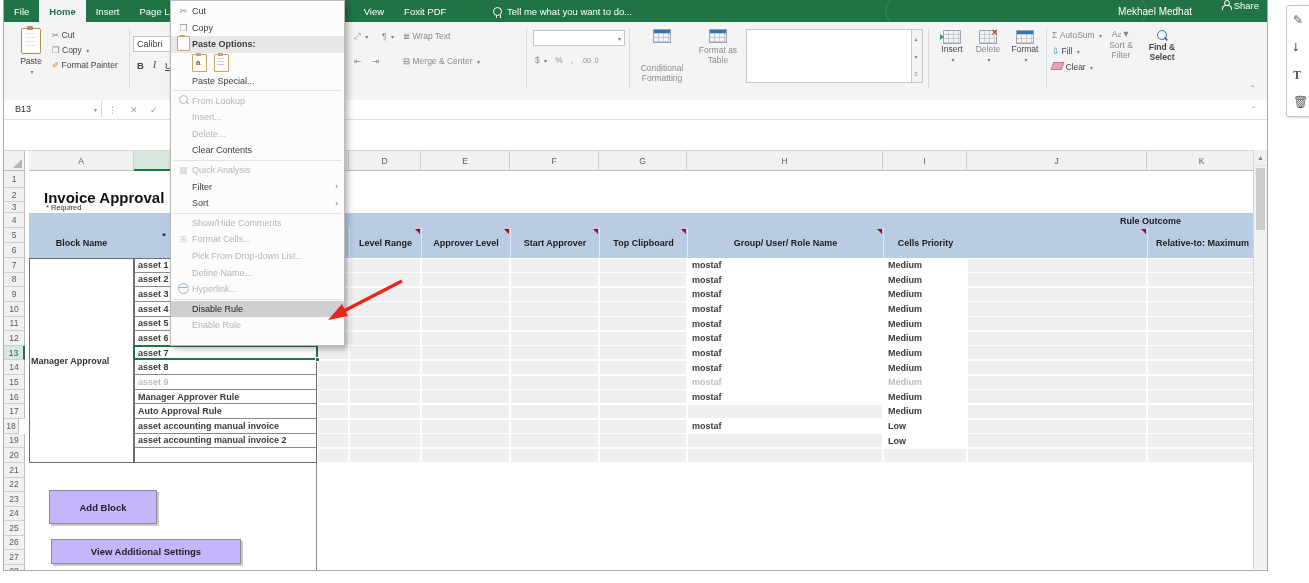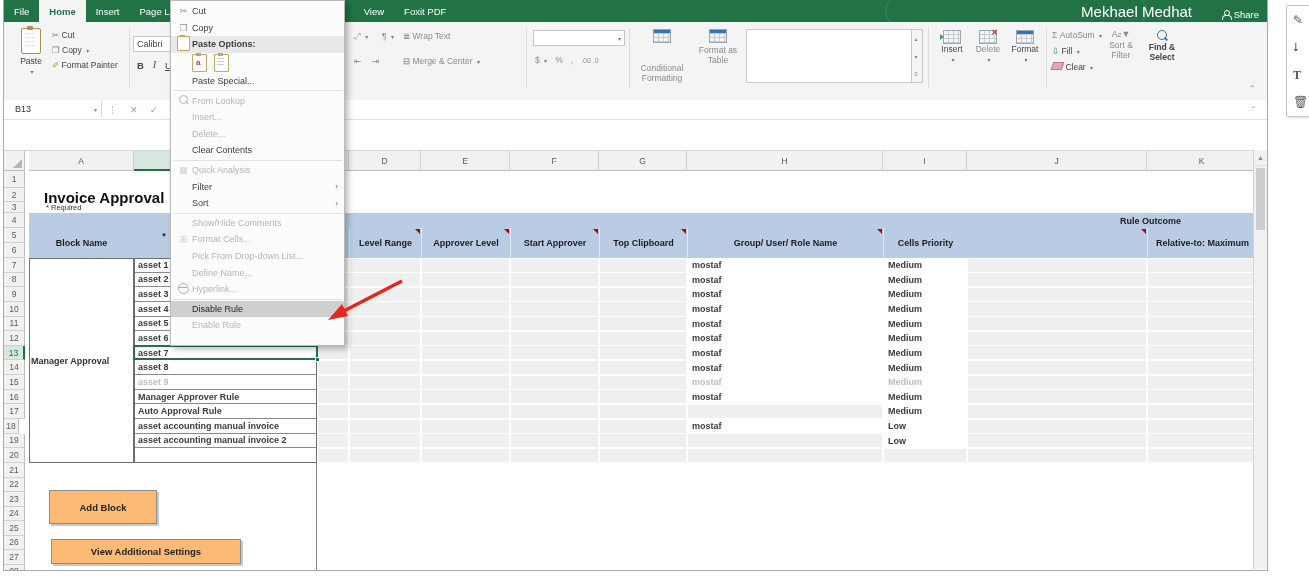--- a/index.html
+++ b/index.html
@@ -10,22 +10,22 @@
   #win{position:absolute;left:3px;top:0;width:1265px;height:571px;border-left:1px solid #a9a9a9;
        border-right:1px solid #a9a9a9;border-bottom:1px solid #a9a9a9;box-sizing:border-box;background:#fff;}
   
   #tabbar{position:absolute;left:0;top:0;width:100%;height:22px;background:#217346;display:flex;align-items:stretch;overflow:hidden;}
   #tabbar .deco{position:absolute;right:120px;top:-30px;width:260px;height:80px;border:1px solid rgba(255,255,255,.12);border-radius:50%;}
   .tab{color:#fff;font-size:9.5px;padding:0 10px;display:flex;align-items:center;white-space:nowrap;}
   .tab.active{background:#f4f4f4;color:#217346;font-weight:bold;}
   .tellme{color:#fff;font-size:9.5px;display:flex;align-items:center;gap:5px;padding-left:14px;}
   .bulb{width:7px;height:7px;border:1px solid #fff;border-radius:50%;position:relative;}
   .bulb:after{content:"";position:absolute;left:2px;top:7px;width:3px;height:3px;border-left:1px solid #fff;border-right:1px solid #fff;}
-  #user{position:absolute;right:75px;top:0;height:22px;display:flex;align-items:center;color:#fff;font-size:15px;}
-  #share{position:absolute;right:8px;top:0;height:28px;display:flex;align-items:center;gap:4px;color:#fff;font-size:9.5px;}
+  #user{position:absolute;right:75px;top:0;height:22px;display:flex;align-items:center;color:#fff;font-size:10px;}
+  #share{position:absolute;right:8px;top:0;height:28px;display:flex;align-items:flex-start;gap:4px;color:#fff;font-size:9.5px;}
   .person{width:8px;height:8px;position:relative;}
   .person:before{content:"";position:absolute;left:2px;top:0;width:4px;height:4px;border:1px solid #fff;border-radius:50%;}
   .person:after{content:"";position:absolute;left:0;top:5px;width:8px;height:4px;border:1px solid #fff;border-bottom:none;border-radius:4px 4px 0 0;}
   
   #ribbon{position:absolute;left:0;top:22px;width:100%;height:78px;background:#f4f4f4;border-bottom:1px solid #d4d4d4;font-size:8.5px;color:#444;}
   .gsep{position:absolute;top:6px;bottom:12px;width:1px;background:#dcdcdc;}
   .glabel{position:absolute;top:84px;transform:translateY(-50%);color:#6a6a6a;font-size:8px;}
   .launch{position:absolute;font-size:7px;color:#8a8a8a;}
   .rtext{white-space:nowrap;color:#444;}
   .dim{color:#8a8a8a;}
@@ -82,21 +82,21 @@
   .pic.p:after{content:"";position:absolute;left:2px;top:3px;width:7px;height:8px;background:repeating-linear-gradient(#b9d0ea 0 1px,#fff 1px 3px);}
   .mi-clip{width:11px;height:13px;border:1px solid #caa563;background:#fff;position:relative;display:inline-block;border-radius:1px;}
   .mi-clip:before{content:"";position:absolute;left:2px;top:-2px;width:5px;height:2px;background:#caa563;}
   .globe{display:inline-block;width:9px;height:9px;border:1px solid #9ab0c4;border-radius:50%;position:relative;}
   .globe:after{content:"";position:absolute;left:0;top:3.5px;width:8px;height:1px;background:#9ab0c4;}
   .mag2{display:inline-block;width:7px;height:7px;border:1.3px solid #b5b5b5;border-radius:50%;position:relative;}
   .mag2:after{content:"";position:absolute;left:5px;top:6px;width:4px;height:1.3px;background:#b5b5b5;transform:rotate(45deg);}
   
   .darkbox{position:absolute;border:1px solid #6e6e6e;box-sizing:border-box;}
   
-  .sheetbtn{position:absolute;background:#fdba74;border:1px solid #8c8c8c;box-shadow:2px 2px 0 #c9c9c9;
+  .sheetbtn{position:absolute;background:#c4b5fd;border:1px solid #8c8c8c;box-shadow:2px 2px 0 #c9c9c9;
             display:flex;align-items:center;justify-content:center;font-size:9.5px;font-weight:bold;color:#222;box-sizing:border-box;}
   
   #vscroll{position:absolute;right:0;top:150px;width:14px;height:419px;background:#f1f1f1;border-left:1px solid #d4d4d4;box-sizing:border-box;}
   #vscroll .up{position:absolute;left:0;top:0;width:100%;height:15px;display:flex;align-items:center;justify-content:center;font-size:7px;color:#8a8a8a;border-bottom:1px solid #e0e0e0;}
   #vscroll .thumb{position:absolute;left:2px;top:18px;width:9px;height:62px;background:#cdcdcd;}
   
   #anno{position:absolute;left:1286px;top:5px;width:30px;height:112px;background:#fff;border:1px solid #c2c2c2;border-radius:3px;
         box-shadow:1px 1px 3px rgba(0,0,0,.15);display:flex;flex-direction:column;align-items:flex-start;justify-content:space-around;padding-left:6px;box-sizing:border-box;color:#555;font-size:12px;}
   #anno .tico{line-height:1;}
   svg{position:absolute;left:0;top:0;pointer-events:none;}
@@ -111,20 +111,24 @@
   <div class="tab">File</div>
       <div class="tab active">Home</div>
       <div class="tab">Insert</div>
       <div class="tab">Page Layout</div>
       <div class="tab">Formulas</div>
       <div class="tab">Data</div>
       <div class="tab">Review</div>
       <div class="tab">View</div>
       <div class="tab">Foxit PDF</div>
     </div>
+  <div class="tellme abs" style="left:475px;top:0;height:22px;">
+    <span class="bulb"></span>
+    <span>Tell me what you want to do...</span>
+  </div>
   <div id="user">Mekhael Medhat</div>
   <div id="share">
     <span class="person"></span>
     <span>Share</span>
   </div>
 
   <div id="ribbon">
 
     <div class="abs" style="left:8px;top:6px;width:38px;height:58px;text-align:center;">
       <div class="clipbig"></div>

